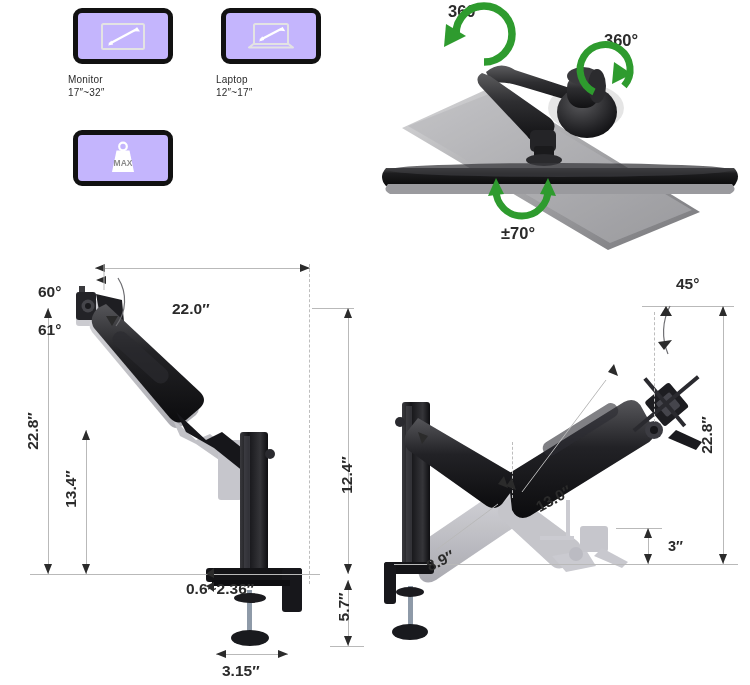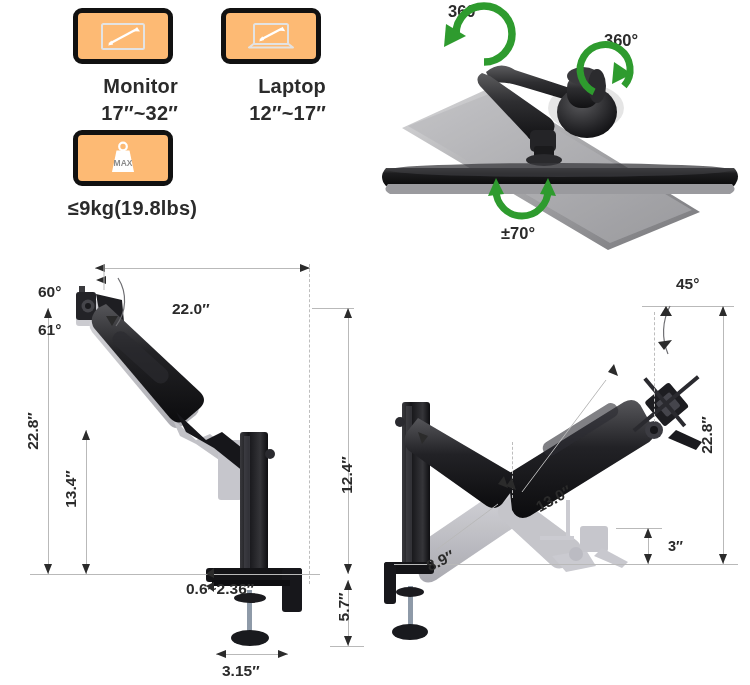--- a/index.html
+++ b/index.html
@@ -16,31 +16,31 @@
     overflow: hidden;
   }
   .abs { position: absolute; }
 
   
   .spec-tile {
     width: 100px;
     height: 56px;
     border: 5px solid #111111;
     border-radius: 9px;
-    background: #fdba74;
+    background: #c4b5fd;
     box-sizing: border-box;
     display: flex;
     align-items: center;
     justify-content: center;
   }
   .spec-caption {
-    text-align: right;
+    text-align: left;
     width: 110px;
-    font-size: 20px;
-    font-weight: bold;
+    font-size: 10px;
+    font-weight: normal;
     line-height: 1.33;
     letter-spacing: 0.2px;
     color: #2b2b2b;
   }
   .spec-caption .line2 { display: block; }
 
   
   .rot-label {
     font-size: 16.5px;
     font-weight: bold;
@@ -103,23 +103,20 @@
   </div>
 </div>
 
 <div class="abs" style="left:73px; top:130px;">
   <div class="spec-tile">
     <svg width="56" height="40" viewBox="0 0 56 40">
       <circle cx="28" cy="8.5" r="3.8" fill="none" stroke="#ffffff" stroke-width="2.2"></circle>
       <path d="M21.5 12.5 L34.5 12.5 L39 34 L17 34 Z" fill="#ffffff"></path>
       <text x="28" y="27.5" text-anchor="middle" font-family="Liberation Sans, sans-serif" font-size="8.5" font-weight="bold" fill="#8a8a8a">MAX</text>
     </svg>
-  </div>
-  <div class="spec-caption" style="margin-top:9px; margin-left:-5px;">
-    <span class="line2">≤9kg(19.8lbs)</span>
   </div>
 </div>
 
 <div class="abs" style="left:382px; top:0px; width:368px; height:250px;">
 
   <div class="abs rot-label" style="left:66px; top:2px;">360°</div>
   <div class="abs rot-label" style="left:222px; top:31px;">360°</div>
   <div class="abs rot-label" style="left:119px; top:224px;">±70°</div>
 
   <svg class="abs" width="368" height="250" viewBox="0 0 368 250" style="left:0; top:0;">

